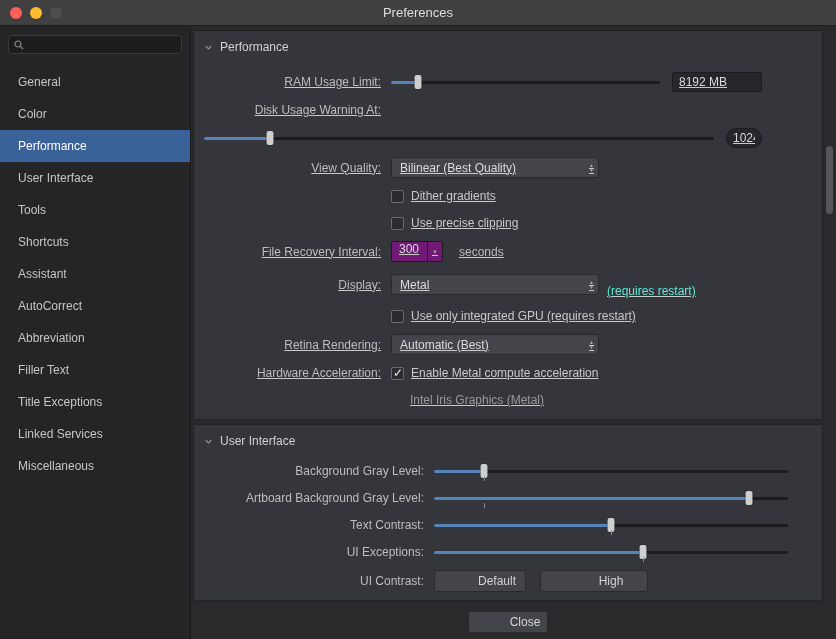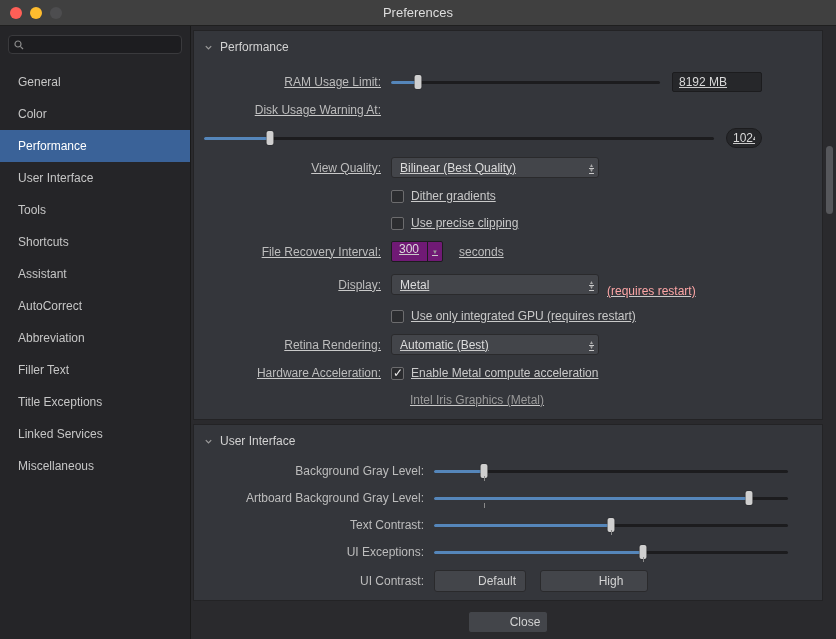--- a/index.html
+++ b/index.html
@@ -53,21 +53,21 @@
   .dropdown{width:208px;height:21px;background:#43454a;border:1px solid #2a2a2c;border-radius:3px;
             display:flex;align-items:center;justify-content:space-between;padding:0 4px 0 8px;color:#dcdcdc;}
   .stepper{display:flex;flex-direction:column;align-items:center;color:#a8a8a8;}
   .stepper span{font-size:5px;line-height:5px;}
   .combo{height:21px;background:#701a75;border:1px solid #1c1c1e;border-radius:2px;
          display:flex;align-items:flex-start;color:#dcdcdc;}
   .combo .val{padding:0 8px 0 7px;min-width:32px;}
   .combo .arrow{border-left:1px solid #1c1c1e;padding:0 4px;color:#9a9a9a;font-size:6px;height:100%;
                 display:flex;align-items:center;}
   .suffix{margin-left:16px;color:#bdbdbd;}
-  .note{margin-left:8px;color:#fca5a5;margin-top:13px;}
+  .note{margin-left:8px;color:#5eead4;margin-top:13px;}
   .detail{color:#9a9a9a;margin-left:19px;}
   
   .cb{width:13px;height:13px;background:#2b2c2f;border:1px solid #6c6c6e;border-radius:2px;
       margin-right:7px;flex-shrink:0;position:relative;}
   .cb.checked::after{content:"✓";position:absolute;left:1px;top:-2px;color:#e9e9e9;font-size:12px;}
   .cb-label{color:#c9c9c9;}
   
   .btn{height:22px;background:#43454a;border:1px solid #2a2a2c;border-radius:3px;color:#d3d3d3;
        font-size:12px;display:inline-flex;align-items:center;justify-content:center;padding-left:40px;}
   .btn.default{width:92px;margin-right:14px;}

